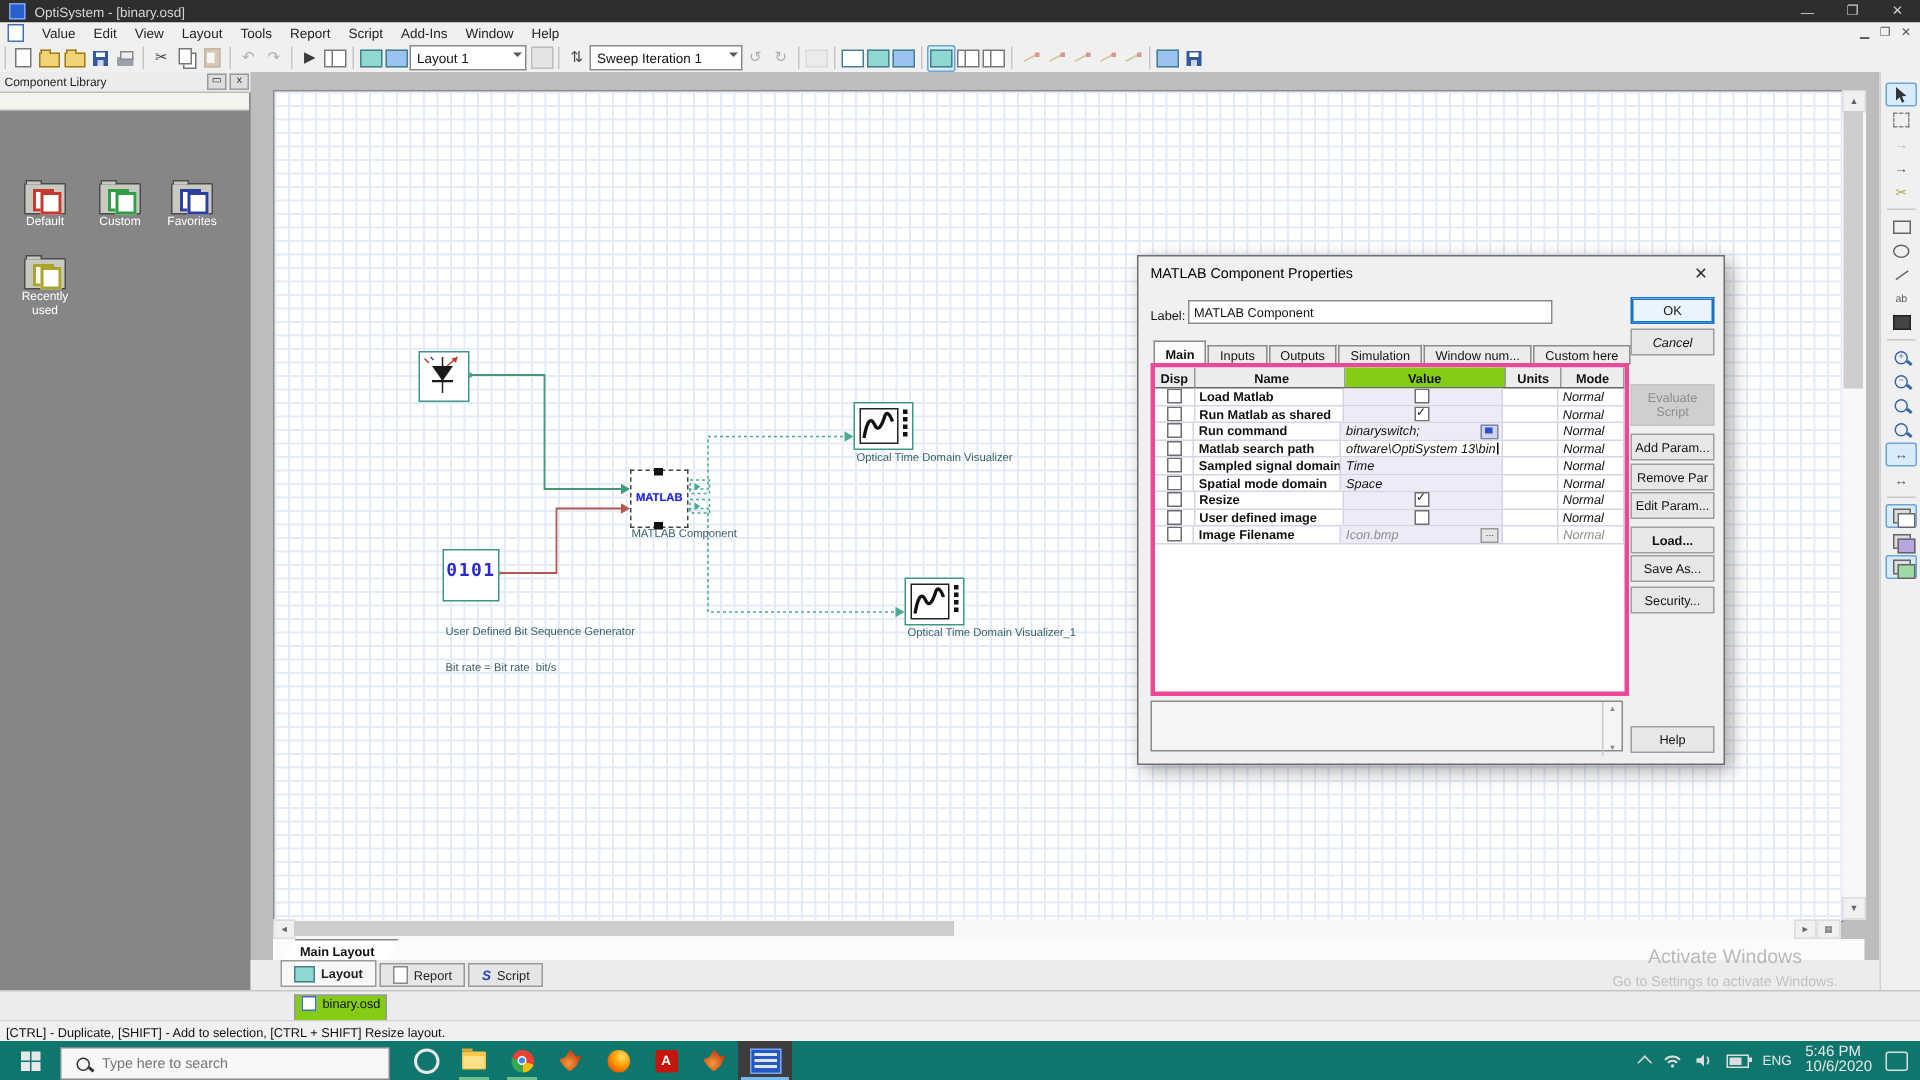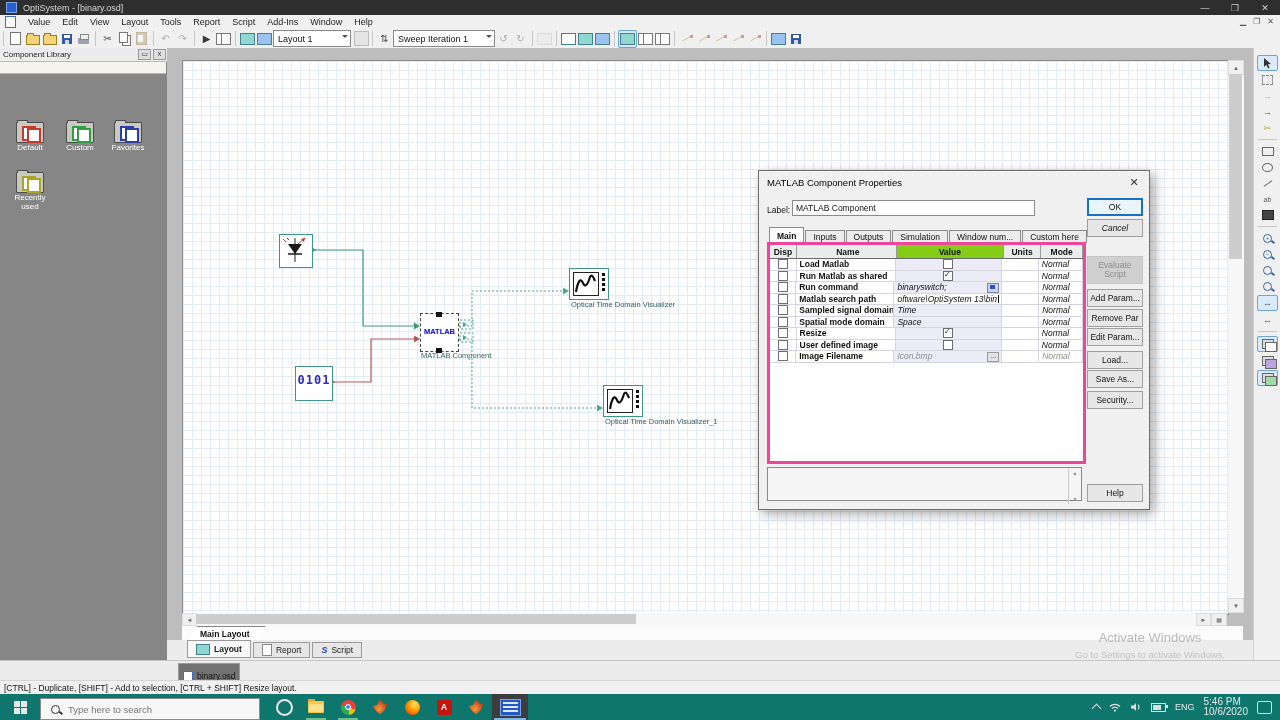--- a/index.html
+++ b/index.html
@@ -84,21 +84,21 @@
   #mainlayouttab{position:absolute;left:8px;top:0;height:13px;padding:0 16px 0 10px;background:#fff;font-size:8.5px;font-weight:bold;color:#111;
     clip-path:polygon(0 100%,7px 0,100% 0,calc(100% - 7px) 100%);display:flex;align-items:center;border-top:1px solid #888;}
   #viewtabs{left:0;top:592px;width:1086px;height:20px;background:#ececec;display:flex;align-items:flex-start;padding-left:20px;}
   .vtab{height:14px;border:1px solid #9a9a9a;background:#e6e6e6;display:flex;align-items:center;font-size:8.5px;color:#222;padding:0 8px;margin-right:2px;margin-top:2px;}
   .vtab.active{background:#f8f8f8;font-weight:bold;height:16px;margin-top:0;}
   .vtab .mon{width:12px;height:9px;border:1px solid #44808e;background:#8fd8cf;margin-right:4px;}
   .vtab .rep{width:8px;height:10px;border:1px solid #888;background:#fff;margin-right:4px;}
   .vtab .scr{color:#2244cc;font-weight:bold;font-style:italic;font-size:9px;margin-right:4px;}
 
   #filetabrow{left:0;top:660px;width:1280px;height:20px;background:#ececec;border-top:1px solid #c5c5c5;}
-  #filetab{position:absolute;left:178px;top:2px;width:60px;height:17px;background:#737373;border:1px solid #9a9a9a;border-bottom:none;display:flex;align-items:flex-end;font-size:8.5px;color:#111;}
+  #filetab{position:absolute;left:196px;top:2px;width:60px;height:17px;background:#84cc16;border:1px solid #9a9a9a;border-bottom:none;display:flex;align-items:flex-start;font-size:8.5px;color:#111;}
   #filetab .fico2{width:8px;height:8px;background:#fff;border:1px solid #3f6fbf;margin:0 4px 0 4px;}
 
   #statusbar{left:0;top:680px;width:1280px;height:14px;background:#f0f0f0;border-top:1px solid #d5d5d5;font-size:8.5px;color:#111;display:flex;align-items:center;padding-left:4px;}
 
   
   #righttools{left:1253px;top:48px;width:27px;height:612px;background:#f0f0f0;border-left:1px solid #cfcfcf;display:flex;flex-direction:column;align-items:center;padding-top:6px;}
   .rt{width:19px;height:14px;margin:1px 0;display:flex;align-items:center;justify-content:center;font-size:9px;color:#555;flex:0 0 14px;}
   .rtsep{width:19px;height:1px;background:#c8c8c8;margin:3px 0;flex:0 0 1px;}
   .rt .dash{width:9px;height:8px;border:1px dashed #888;}
   .rt .rect{width:10px;height:7px;border:1px solid #666;}
@@ -387,20 +387,24 @@
       </div>
 
       <div class="compbox" id="matlabbox" style="left:237px;top:252px;width:37px;height:37px;">
         <span class="mtxt">MATLAB</span>
       </div>
       <div class="complabel" style="left:238px;top:291px;">MATLAB Component</div>
 
       <div class="compbox" id="bitgenbox" style="left:112px;top:305px;width:36px;height:33px;">
         <span class="btxt">0101</span>
       </div>
+      <div class="complabel" style="left:114px;top:340px;">
+        <div>User Defined Bit Sequence Generator</div>
+        <div>Bit rate = Bit rate  bit/s</div>
+      </div>
 
       <div class="compbox viz" style="left:386px;top:207px;width:38px;height:30px;">
         <span class="screen">
           <svg width="24" height="22">
               <path d="M2,19 Q5,2 9,10 Q12,17 16,4 Q18,0 21,8" stroke="#111" stroke-width="2.2" fill="none"></path>
             </svg>
         </span>
         <span class="dot" style="top:4px;"></span>
           <span class="dot" style="top:9px;"></span>
         <span class="dot" style="top:14px;"></span>
@@ -534,21 +538,21 @@
 
     <div class="dbtn primary" style="top:27px;">OK</div>
     <div class="dbtn" style="top:48px;font-style:italic;">Cancel</div>
     <div class="dbtn disabled" style="top:85px;height:26px;">
       <span>Evaluate</span>
         <span>Script</span>
     </div>
     <div class="dbtn" style="top:118px;">Add Param...</div>
     <div class="dbtn" style="top:138px;text-align:right;">Remove Par</div>
     <div class="dbtn" style="top:157px;">Edit Param...</div>
-    <div class="dbtn" style="top:180px;">Load...</div>
+    <div class="dbtn" style="top:180px;font-weight:bold;">Load...</div>
     <div class="dbtn" style="top:199px;">Save As...</div>
     <div class="dbtn" style="top:220px;">Security...</div>
     <div class="dbtn" style="top:313px;">Help</div>
 
     <div id="dlgtabs">
       <div class="dtab active">Main</div>
       <div class="dtab">Inputs</div>
       <div class="dtab">Outputs</div>
       <div class="dtab">Simulation</div>
       <div class="dtab">Window num...</div>

